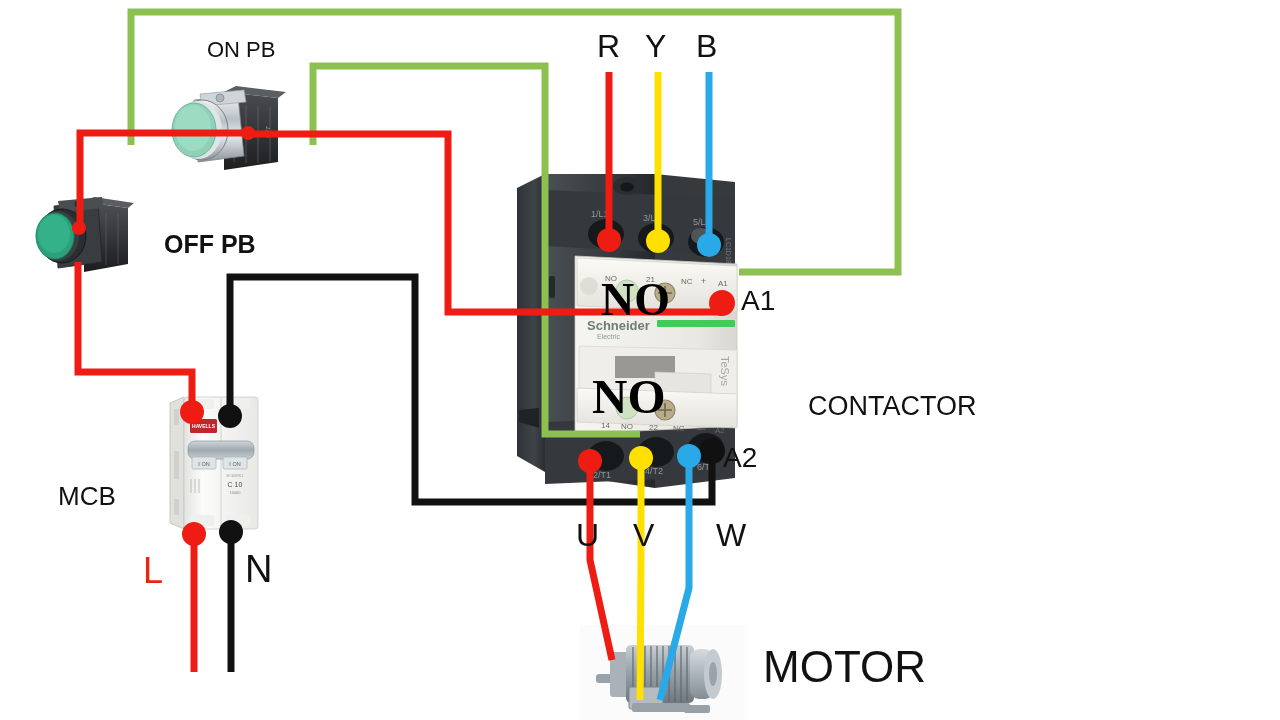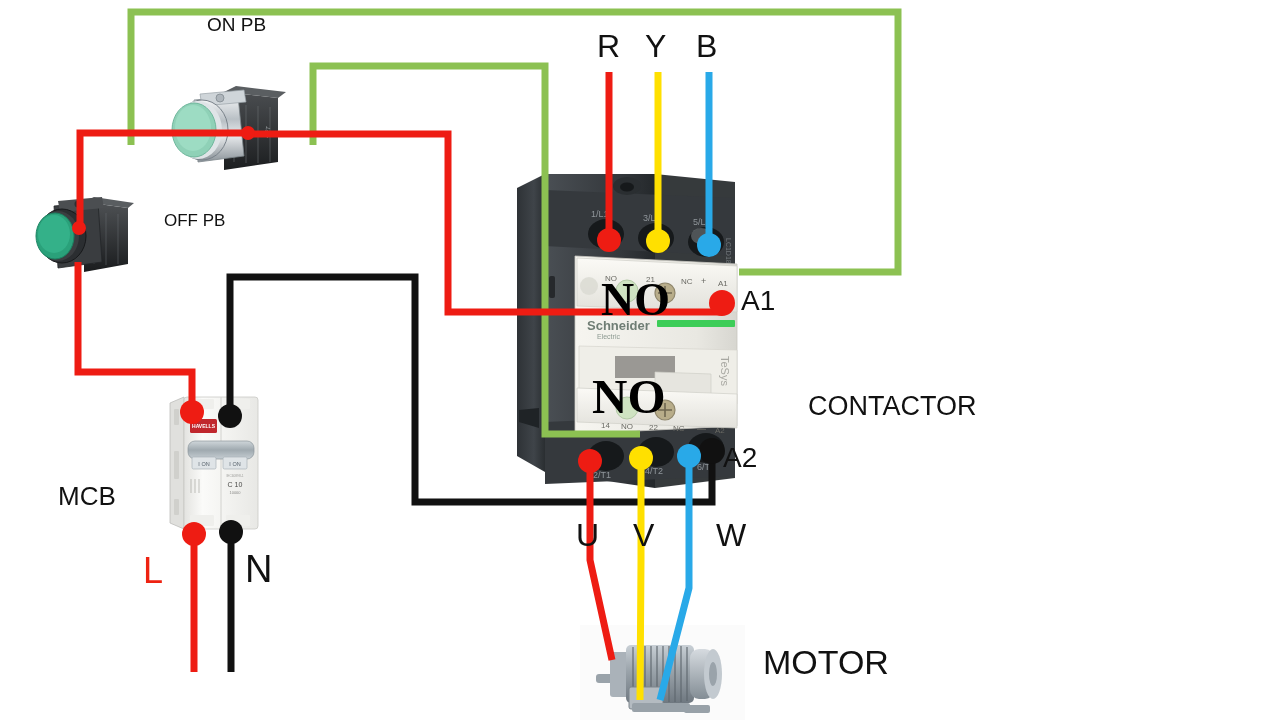--- a/index.html
+++ b/index.html
@@ -274,29 +274,29 @@
     <circle cx="641" cy="458" r="12" fill="#ffe000"></circle>
     <polyline points="641,459 641,560 640,700" fill="none" stroke="#ffe000" stroke-width="7" stroke-linejoin="round" stroke-linecap="butt"></polyline>
 
     <circle cx="689" cy="456" r="12" fill="#29a9e8"></circle>
     <polyline points="689,457 689,588 660,700" fill="none" stroke="#29a9e8" stroke-width="7" stroke-linejoin="round" stroke-linecap="butt"></polyline>
 
     <circle cx="248" cy="133" r="7" fill="#ee1c13"></circle>
     <circle cx="79" cy="228" r="7" fill="#ee1c13"></circle>
   </svg>
 
-  <div class="lbl" style="left:207px;top:15px;font-size:19px;font-weight:400;">ON PB</div>
-
-  <div class="lbl" style="left:164px;top:212px;font-size:17px;font-weight:400;">OFF PB</div>
+  <div class="lbl" style="left:207px;top:39px;font-size:22px;font-weight:400;">ON PB</div>
+
+  <div class="lbl" style="left:164px;top:232px;font-size:25px;font-weight:700;">OFF PB</div>
 
   <div class="lbl" style="left:58px;top:483px;font-size:26px;font-weight:400;">MCB</div>
 
   <div class="lbl" style="left:808px;top:393px;font-size:27px;font-weight:400;">CONTACTOR</div>
 
-  <div class="lbl" style="left:763px;top:645px;font-size:34px;font-weight:400;">MOTOR</div>
+  <div class="lbl" style="left:763px;top:645px;font-size:44px;font-weight:400;">MOTOR</div>
 
   <div class="lbl" style="left:597px;top:30px;font-size:32px;">R</div>
   <div class="lbl" style="left:645px;top:30px;font-size:32px;">Y</div>
   <div class="lbl" style="left:696px;top:30px;font-size:32px;">B</div>
 
   <div class="lbl" style="left:576px;top:519px;font-size:32px;">U</div>
   <div class="lbl" style="left:633px;top:519px;font-size:32px;">V</div>
   <div class="lbl" style="left:716px;top:519px;font-size:32px;">W</div>
 
   <div class="lbl" style="left:143px;top:553px;font-size:36px;color:#ee2211;">L</div>

